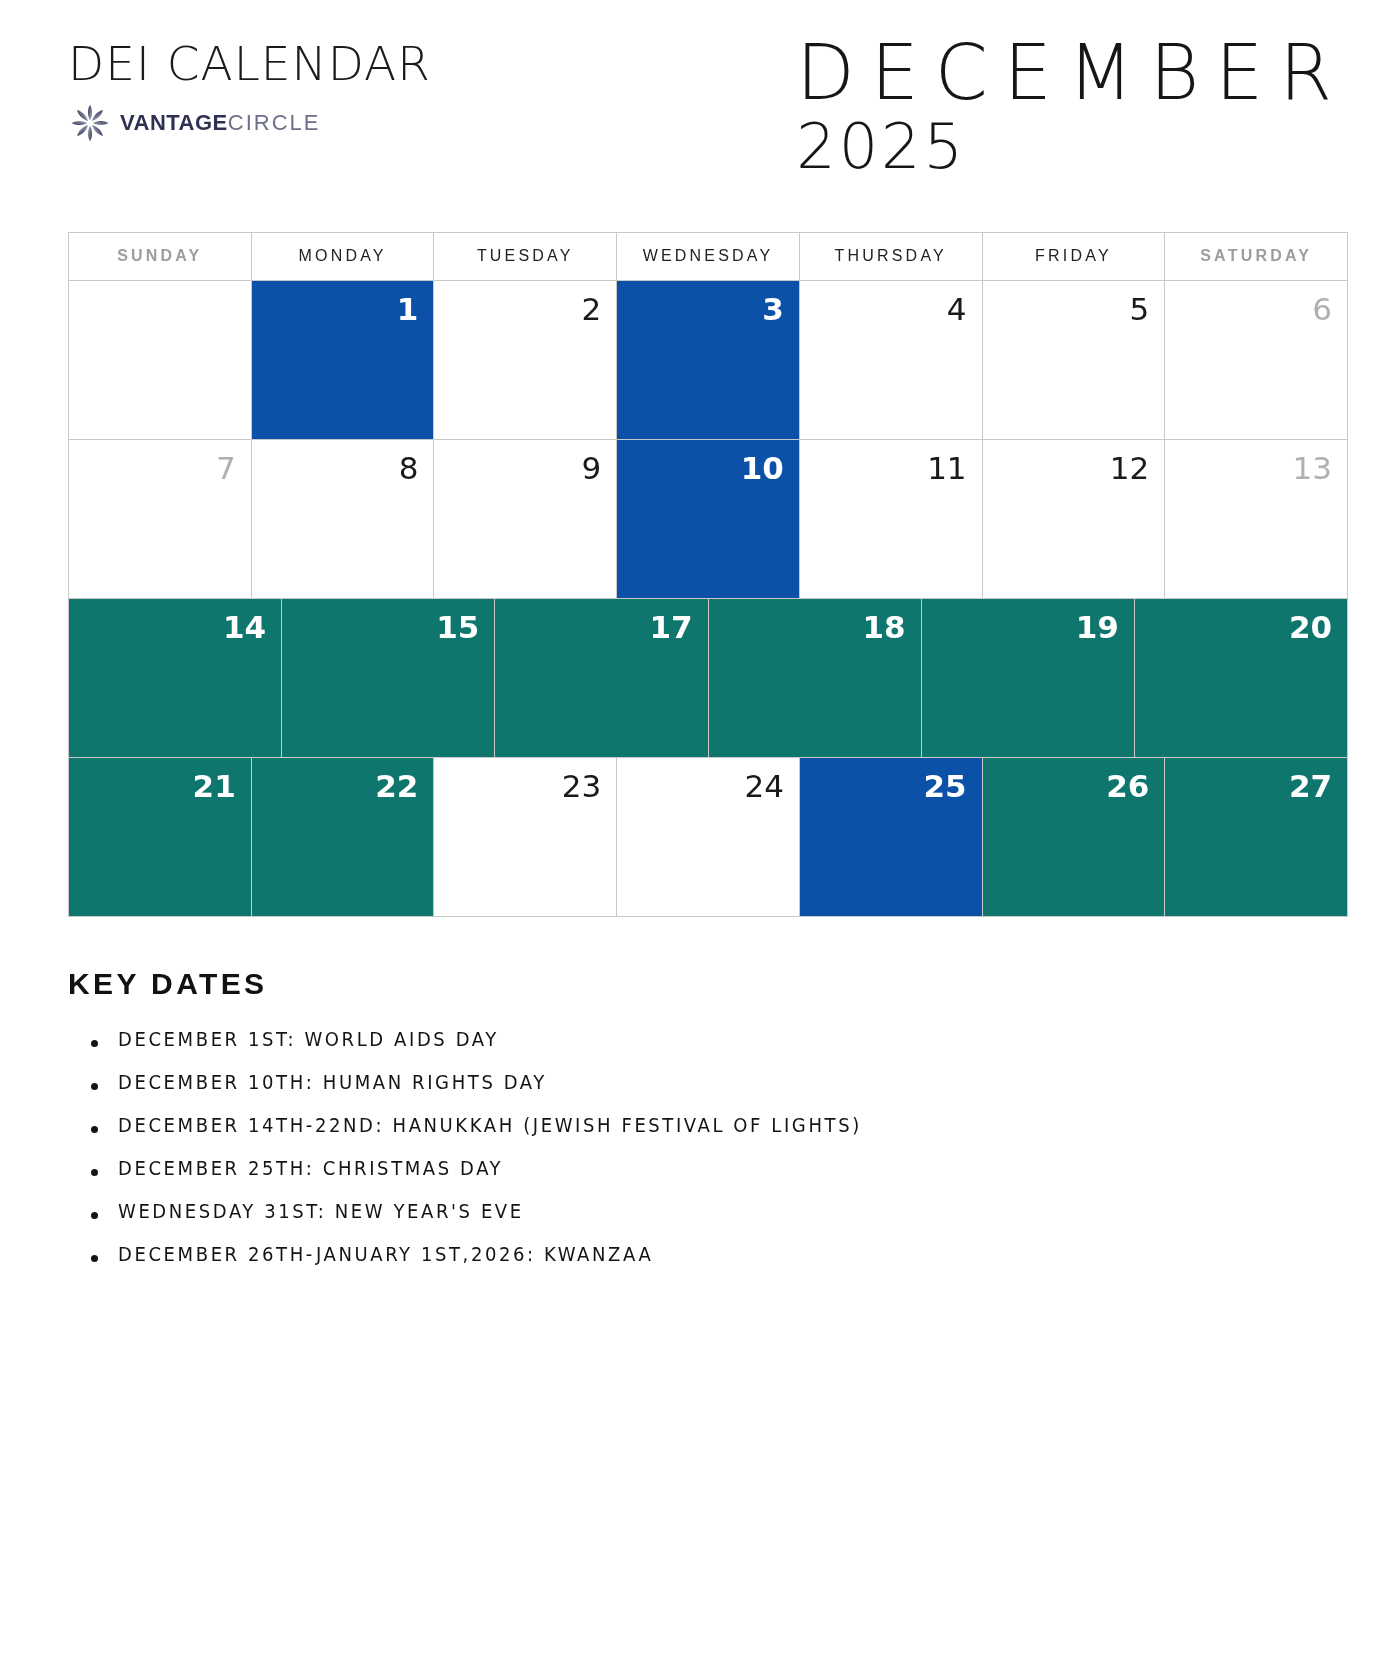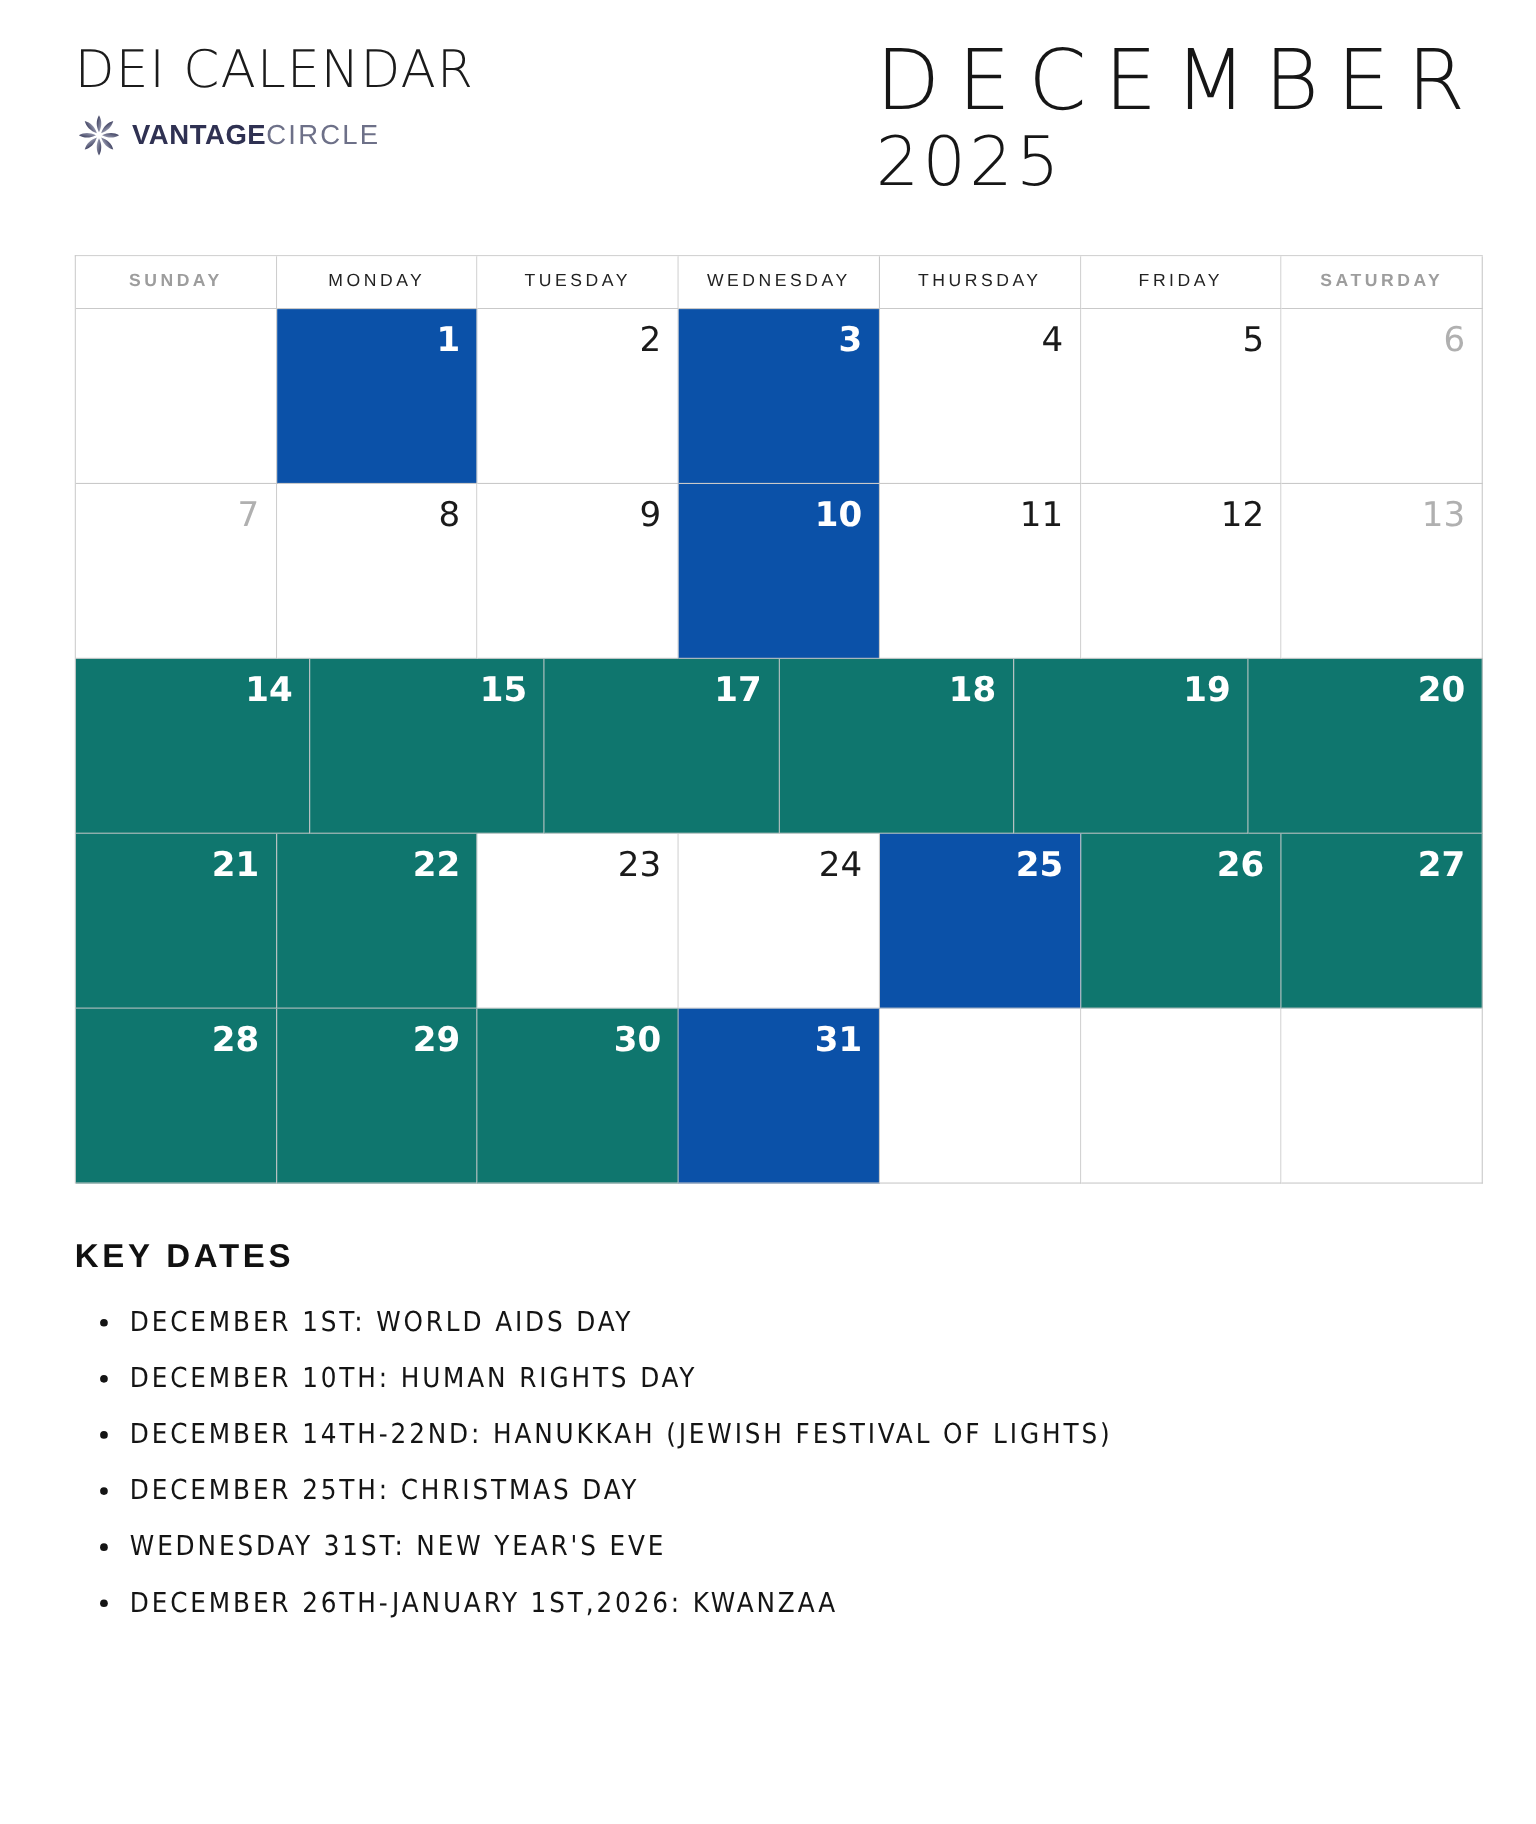--- a/index.html
+++ b/index.html
@@ -51,21 +51,21 @@
     align-items: center;
     margin-top: 14px;
     gap: 8px;
   }
   .brand-mark {
     width: 44px;
     height: 44px;
     flex: 0 0 44px;
   }
   .brand-words {
-    font-size: 25px;
+    font-size: 22px;
     letter-spacing: 0.5px;
     line-height: 1;
     white-space: nowrap;
   }
   .brand-words .w1 {
     font-weight: 700;
     color: #2f3152;
   }
   .brand-words .w2 {
     font-weight: 400;
@@ -175,21 +175,21 @@
   .keydates-list {
     list-style: none;
     margin: 0;
     padding: 0;
   }
   .keydates-list li {
     position: relative;
     padding-left: 50px;
     margin-bottom: 11px;
     font-family: "DejaVu Sans Condensed", "DejaVu Sans", sans-serif;
-    font-size: 25px;
+    font-size: 20px;
     letter-spacing: 2.6px;
     line-height: 1.6;
     color: #141414;
     text-align: justify;
     text-justify: inter-word;
   }
   .keydates-list li::before {
     content: "";
     position: absolute;
     left: 23px;
@@ -336,37 +336,20 @@
           <div class="cal-cell hl-dark">
             <span class="daynum">25</span>
           </div>
           <div class="cal-cell hl-light">
             <span class="daynum">26</span>
           </div>
           <div class="cal-cell hl-light">
             <span class="daynum">27</span>
           </div>
         </div>
-        <div class="cal-row">
-          <div class="cal-cell hl-light">
-            <span class="daynum">28</span>
-          </div>
-          <div class="cal-cell hl-light">
-            <span class="daynum">29</span>
-          </div>
-          <div class="cal-cell hl-light">
-            <span class="daynum">30</span>
-          </div>
-          <div class="cal-cell hl-dark">
-            <span class="daynum">31</span>
-          </div>
-          <div class="cal-cell"></div>
-          <div class="cal-cell"></div>
-          <div class="cal-cell weekend"></div>
-        </div>
       </div>
   </div>
 
   <div class="keydates">
     <div class="keydates-title">KEY DATES</div>
     <ul class="keydates-list" id="keydates-list">
         <li>DECEMBER 1ST: WORLD AIDS DAY</li>
         <li>DECEMBER 10TH: HUMAN RIGHTS DAY</li>
         <li>DECEMBER 14TH-22ND: HANUKKAH (JEWISH FESTIVAL OF LIGHTS)</li>
         <li>DECEMBER 25TH: CHRISTMAS DAY</li>

